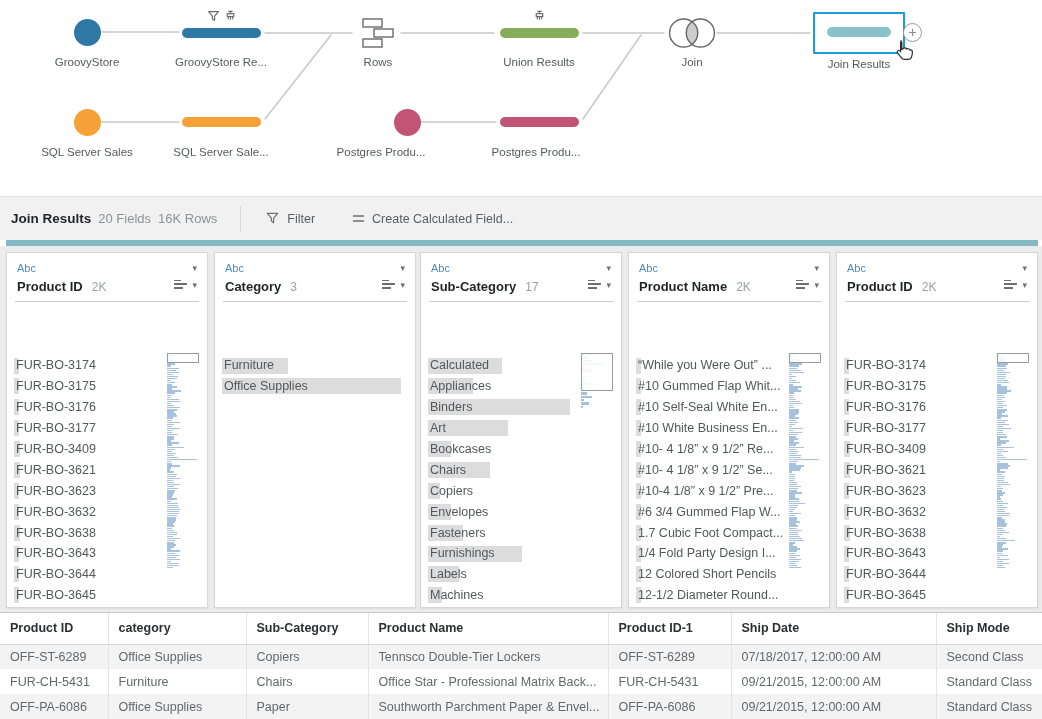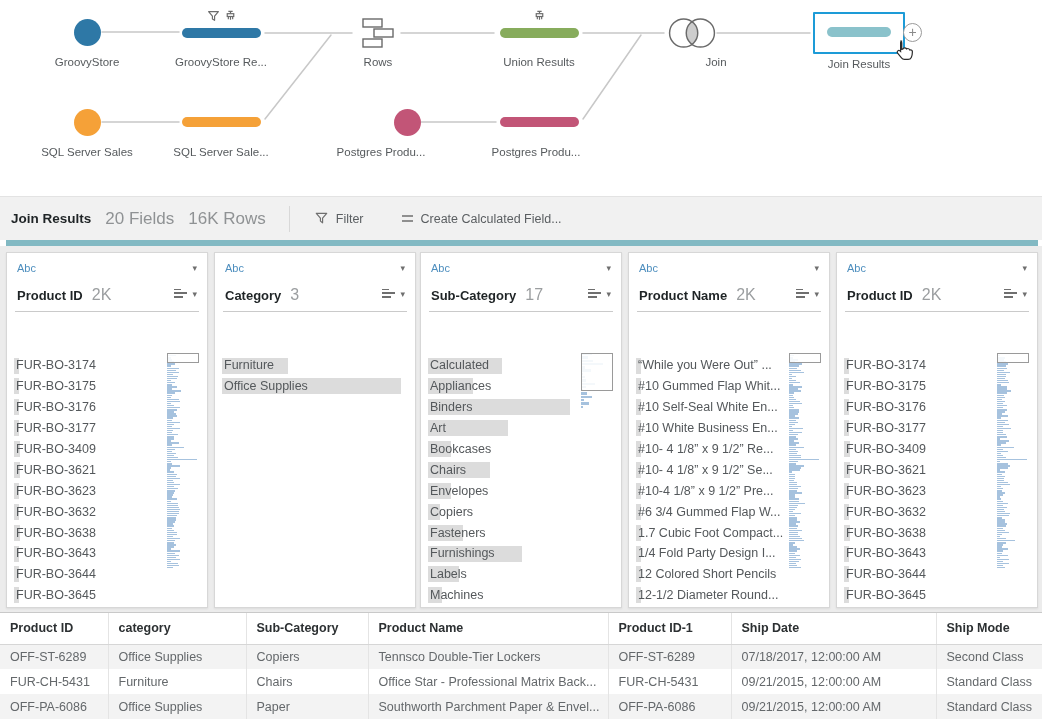--- a/index.html
+++ b/index.html
@@ -21,42 +21,42 @@
   .selection-box .node-bar { position:absolute; left:12px; top:13px; width:64px; background:var(--c-teal,#8ac2cb); }
   .plus-btn { position:absolute; left:903px; top:23px; width:19px; height:19px; border:1.5px solid #9a9a9a;
     border-radius:50%; color:#8a8a8a; font-size:14px; line-height:16px; text-align:center;
     background:#fff; cursor:pointer; }
   .cursor-svg { position:absolute; left:891px; top:39px; }
 
   
   .pane-header { position:absolute; left:0; top:196px; width:1042px; height:44px; background:#f1f1f1;
     border-top:1px solid #e3e3e3; display:flex; align-items:center; }
   .pane-title { font-size:13.5px; font-weight:bold; color:#1f2426; margin-left:11px; }
-  .pane-meta { font-size:17px; color:#8f9294; margin-left:14px; }
+  .pane-meta { font-size:13px; color:#8f9294; margin-left:7px; }
   .pane-divider { width:1px; height:26px; background:#d8d8d8; margin:0 25px 0 23px; }
   .toolbar-btn { display:flex; align-items:center; gap:8px; font-size:12.5px; color:#5a5e61;
     margin-right:38px; cursor:pointer; }
   .eq-icon { display:inline-block; width:11px; }
   .eq-icon i { display:block; height:2.5px; background:#8f8f8f; margin:2.5px 0; }
 
   .teal-strip { position:absolute; left:6px; top:240px; width:1032px; height:6px;
     background:var(--c-accent_strip,#82b9c3); }
 
   
   .profile-pane { position:absolute; left:0; top:246px; width:1042px; height:366px; background:#ececec; }
   .card { position:absolute; top:6px; width:202px; height:356px; background:#fff;
     border:1px solid #d7d7d7; box-shadow:0 1px 2px rgba(0,0,0,0.07); }
   .card-type-row { display:flex; justify-content:space-between; align-items:center; padding:9px 10px 0 10px; }
   .abc { font-size:11px; color:var(--c-abc,#4d8ebe); }
   .caret { font-size:9px; color:#6f6f6f; cursor:pointer; }
   .card-name-row { display:flex; align-items:baseline; padding:5px 10px 7px 10px;
     border-bottom:1px solid #cacaca; margin:0 0 0 0; }
   .card-name-row { margin-left:8px; margin-right:8px; padding-left:2px; padding-right:2px; }
   .field-name { font-size:13px; font-weight:bold; color:#1f2426; white-space:nowrap; }
-  .field-count { font-size:16px; color:#9b9ea0; margin-left:9px;margin-top:7px; }
+  .field-count { font-size:12px; color:#9b9ea0; margin-left:9px; }
   .head-icons { margin-left:auto; display:flex; align-items:center; gap:5px; }
   .sort-icon { display:inline-block; width:13px; cursor:pointer; }
   .sort-icon i { display:block; height:1.8px; background:#6f6f6f; margin-bottom:2px; }
   .sort-icon i:nth-child(1){ width:7px; }
   .sort-icon i:nth-child(2){ width:13px; }
   .sort-icon i:nth-child(3){ width:9px; }
   .values { position:absolute; left:0; right:0; top:102px; bottom:0; overflow:hidden; }
   .value-row { position:relative; height:20.9px; display:flex; align-items:center; cursor:pointer; }
   .value-bar { position:absolute; left:7px; top:2.5px; height:16px; background:#dcdcdc; }
   .value-text { position:relative; padding-left:9px; font-size:12.5px; color:#54585b;
@@ -135,21 +135,21 @@
       </svg>
     </div>
     <div class="node-bar" style="left:500px;top:28px;background:var(--c-green)"></div>
     <div class="node-label" style="left:539px;top:56px">Union Results</div>
 
     <svg class="node-svg" style="left:668px;top:17px" width="48" height="32" viewBox="0 0 46 30">
       <path d="M23 4.1 A13.5 13.5 0 0 1 23 25.9 A13.5 13.5 0 0 1 23 4.1 Z" fill="#cdcdcd"></path>
       <circle cx="15" cy="15" r="13.5" fill="none" stroke="#6a6a6a" stroke-width="1.4"></circle>
       <circle cx="31" cy="15" r="13.5" fill="none" stroke="#6a6a6a" stroke-width="1.4"></circle>
     </svg>
-    <div class="node-label" style="left:716px;top:56px">Join</div>
+    <div class="node-label" style="left:692px;top:56px">Join</div>
 
     <div class="selection-box">
       <div class="node-bar"></div>
     </div>
     <div class="node-label" style="left:859px;top:58px">Join Results</div>
     <div class="plus-btn">+</div>
     <svg class="cursor-svg" width="24" height="24" viewBox="0 0 24 24">
       <path d="M9.2 2.2c.9 0 1.6.7 1.6 1.6v6.6l.9-.1c.3-.9 1.1-1.5 2-1.5.8 0 1.5.4 1.9 1.1.3-.2.7-.4 1.1-.4.9 0 1.7.6 2 1.4.2-.1.5-.1.7-.1 1.1 0 2 .9 2 2 0 2.3-.4 4.2-1.1 5.6-.6 1.2-1.8 1.9-3.1 1.9h-3.8c-1.1 0-2.2-.5-2.9-1.4l-3.9-4.7c-.6-.7-.5-1.7.2-2.3.6-.5 1.5-.5 2.1 0l.7.6V3.8c0-.9.7-1.6 1.6-1.6z" fill="#fff" stroke="#2b2b2b" stroke-width="1.2"></path>
     </svg>
 
@@ -428,26 +428,26 @@
           </div>
           <div class="value-row">
             <div class="value-bar" style="width: 23.4px;"></div>
             <div class="value-text">Bookcases</div>
           </div>
           <div class="value-row">
             <div class="value-bar" style="width: 62.4px;"></div>
             <div class="value-text">Chairs</div>
           </div>
           <div class="value-row">
+            <div class="value-bar" style="width: 11.7px;"></div>
+            <div class="value-text">Copiers</div>
+          </div>
+          <div class="value-row">
             <div class="value-bar" style="width: 23.4px;"></div>
             <div class="value-text">Envelopes</div>
-          </div>
-          <div class="value-row">
-            <div class="value-bar" style="width: 11.7px;"></div>
-            <div class="value-text">Copiers</div>
           </div>
           <div class="value-row">
             <div class="value-bar" style="width: 35.1px;"></div>
             <div class="value-text">Fasteners</div>
           </div>
           <div class="value-row">
             <div class="value-bar" style="width: 93.6px;"></div>
             <div class="value-text">Furnishings</div>
           </div>
           <div class="value-row">

